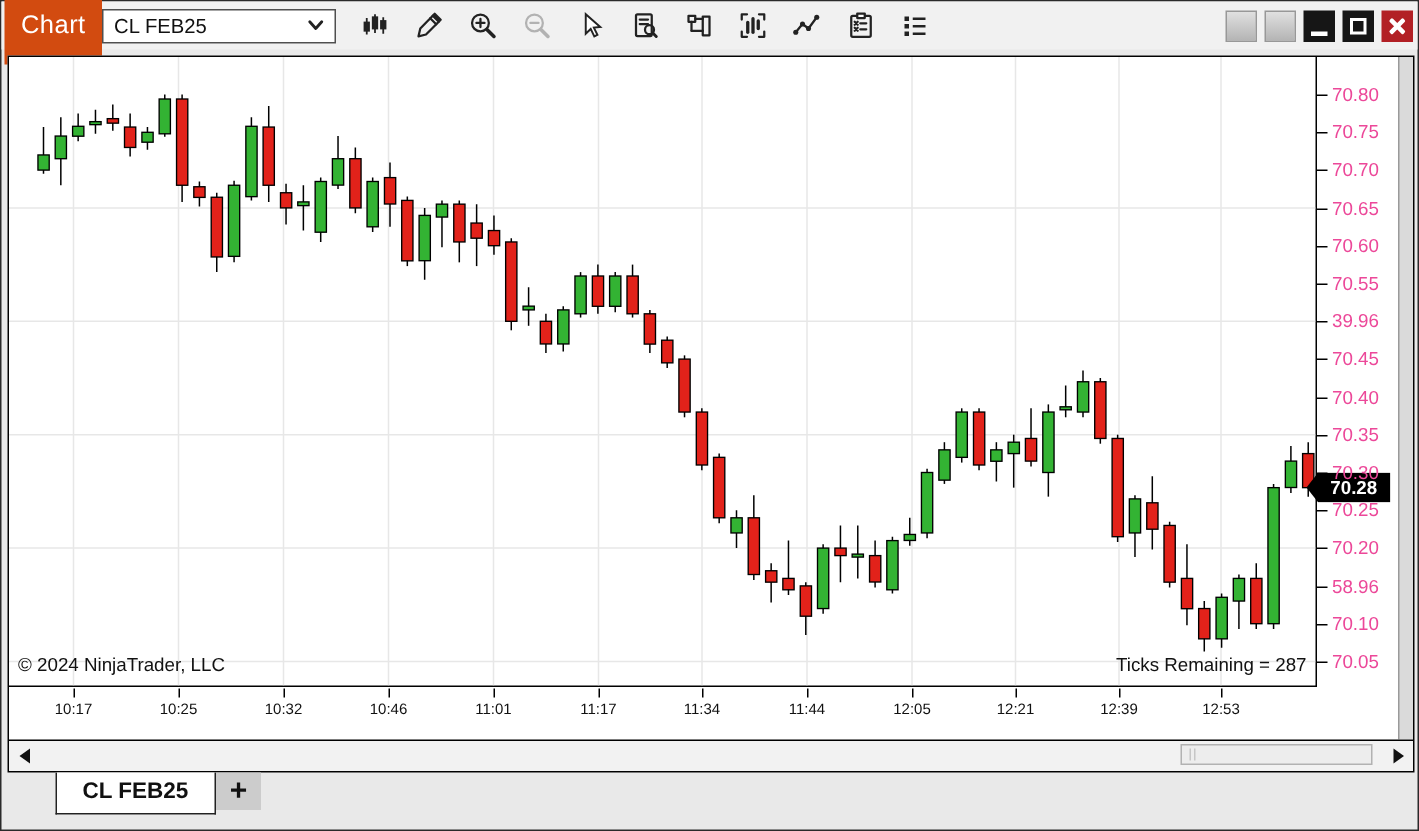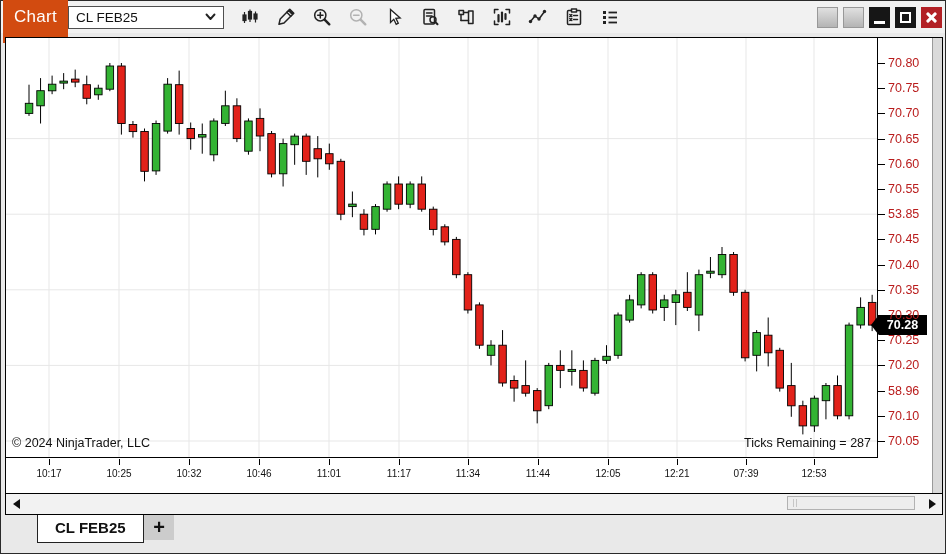--- a/index.html
+++ b/index.html
@@ -30,21 +30,21 @@
     border:1px solid #000;box-sizing:border-box;}
   .plot{position:absolute;left:0;top:0;width:872px;height:420px;box-sizing:border-box;
     border-right:1px solid #000;border-bottom:1px solid #000;background:#fff;}
   .plot svg{position:absolute;left:0;top:0;}
   .overlay{position:absolute;font-size:12.5px;color:#111;white-space:nowrap;pointer-events:none;}
   .ov-indicator{left:6px;top:6px;}
   .ov-copyright{left:6px;bottom:7px;}
   .ov-ticks{right:6px;bottom:7px;}
   .price-axis{position:absolute;left:872px;top:0;width:54px;height:455px;background:#fff;}
   .pa-tick{position:absolute;left:0;width:7px;height:1px;background:#000;}
-  .pa-label{position:absolute;left:10px;font-size:12.5px;color:#b91c1c;line-height:16px;}
+  .pa-label{position:absolute;left:10px;font-size:12.5px;color:#ec4899;line-height:16px;}
   .price-badge{position:absolute;left:-7px;width:56px;height:20px;background:#000;color:#fff;
     font-size:12.5px;font-weight:bold;display:flex;align-items:center;justify-content:center;
     padding-left:7px;box-sizing:border-box;
     clip-path:polygon(0 50%,14% 0,100% 0,100% 100%,14% 100%);}
   .right-strip{position:absolute;left:926px;top:0;width:10px;height:455px;background:#dadada;
     border-left:1px solid #9a9a9a;box-sizing:border-box;}
   .time-axis{position:absolute;left:0;top:421px;width:872px;height:34px;background:#fff;}
   .ta-tick{position:absolute;top:0;width:1px;height:6px;background:#000;}
   .ta-label{position:absolute;top:9px;font-size:10px;color:#111;transform:translateX(-50%);}
   .scrollbar{position:absolute;left:0;top:455px;width:936px;height:21px;background:#f2f2f2;
@@ -380,21 +380,21 @@
         <div class="pa-label" style="top: 42px;">70.75</div>
         <div class="pa-tick" style="top: 75px;"></div>
         <div class="pa-label" style="top: 67px;">70.70</div>
         <div class="pa-tick" style="top: 101px;"></div>
         <div class="pa-label" style="top: 93px;">70.65</div>
         <div class="pa-tick" style="top: 126px;"></div>
         <div class="pa-label" style="top: 118px;">70.60</div>
         <div class="pa-tick" style="top: 151px;"></div>
         <div class="pa-label" style="top: 143px;">70.55</div>
         <div class="pa-tick" style="top: 176px;"></div>
-        <div class="pa-label" style="top: 168px;">53.85</div>
+        <div class="pa-label" style="top: 168px;">39.96</div>
         <div class="pa-tick" style="top: 201px;"></div>
         <div class="pa-label" style="top: 193px;">70.45</div>
         <div class="pa-tick" style="top: 227px;"></div>
         <div class="pa-label" style="top: 219px;">70.40</div>
         <div class="pa-tick" style="top: 252px;"></div>
         <div class="pa-label" style="top: 244px;">70.35</div>
         <div class="pa-tick" style="top: 277px;"></div>
         <div class="pa-label" style="top: 269px;">70.30</div>
         <div class="pa-tick" style="top: 302px;"></div>
         <div class="pa-label" style="top: 294px;">70.25</div>
@@ -424,21 +424,21 @@
         <div class="ta-label" style="left: 393px;">11:17</div>
         <div class="ta-tick" style="left: 462px;"></div>
         <div class="ta-label" style="left: 462px;">11:34</div>
         <div class="ta-tick" style="left: 532px;"></div>
         <div class="ta-label" style="left: 532px;">11:44</div>
         <div class="ta-tick" style="left: 602px;"></div>
         <div class="ta-label" style="left: 602px;">12:05</div>
         <div class="ta-tick" style="left: 671px;"></div>
         <div class="ta-label" style="left: 671px;">12:21</div>
         <div class="ta-tick" style="left: 740px;"></div>
-        <div class="ta-label" style="left: 740px;">07:39</div>
+        <div class="ta-label" style="left: 740px;">12:39</div>
         <div class="ta-tick" style="left: 808px;"></div>
         <div class="ta-label" style="left: 808px;">12:53</div>
       </div>
 
     <div class="scrollbar">
       <span class="sb-arrow sb-left"></span>
       <div class="sb-thumb">
         <span class="grip"></span>
         <span class="grip"></span>
       </div>

